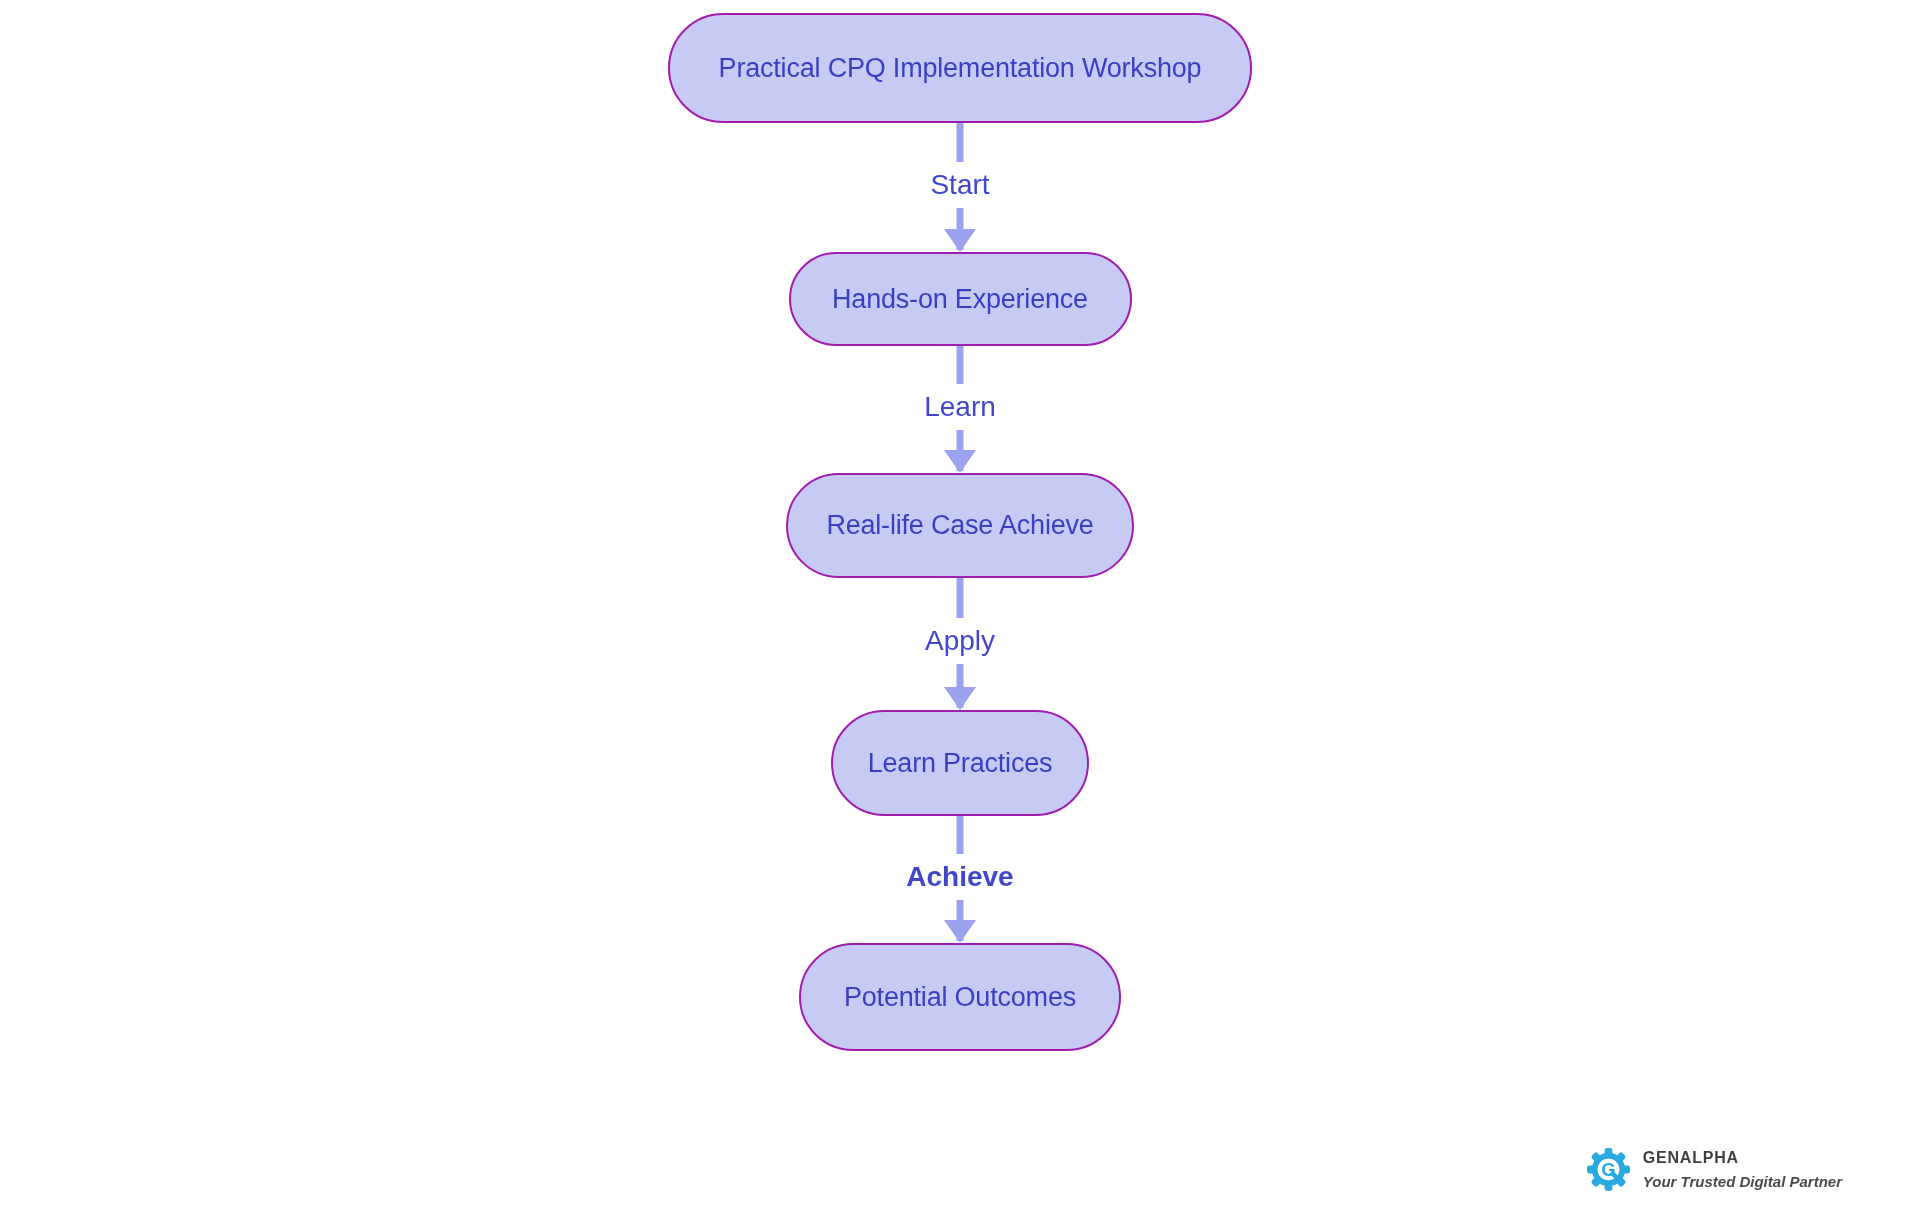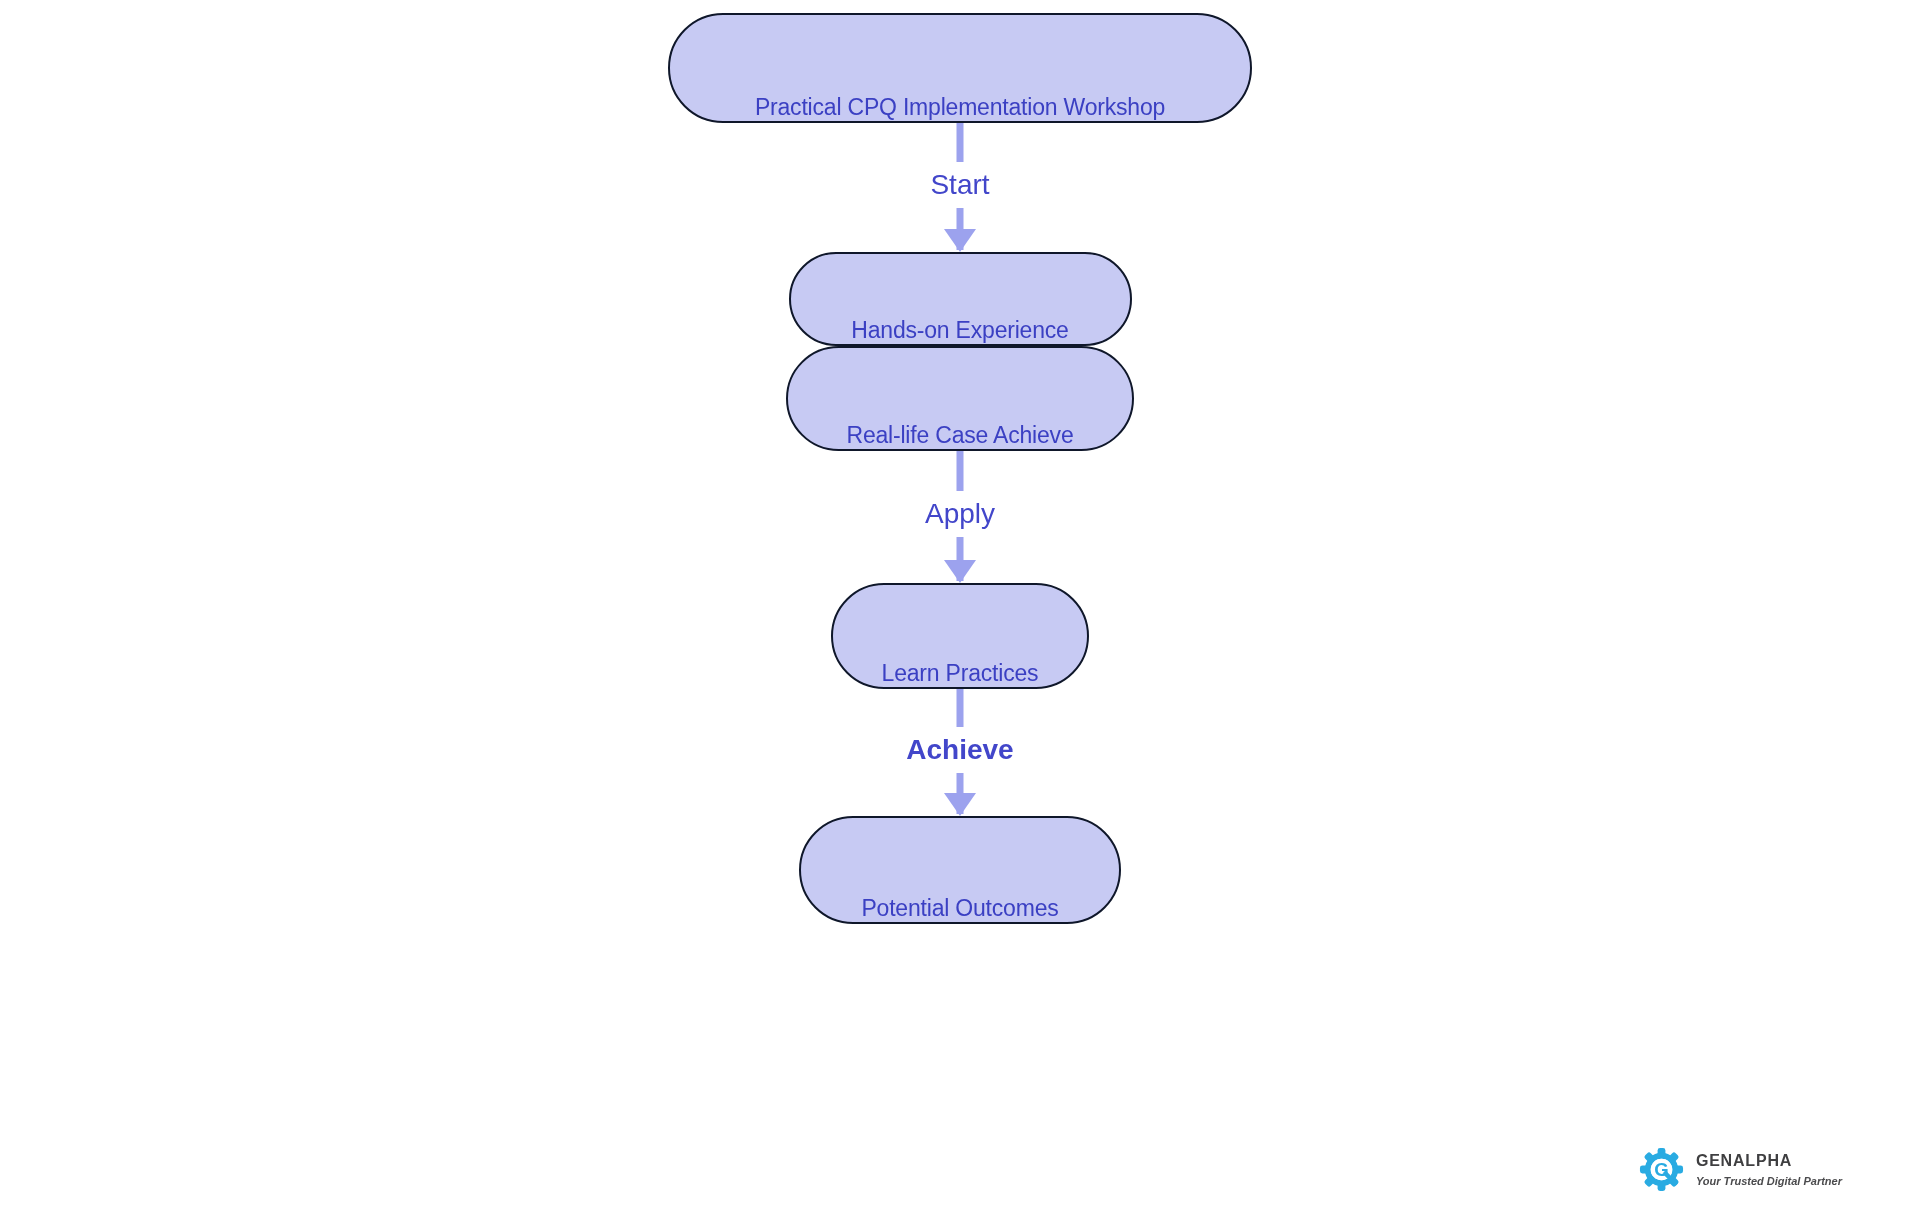--- a/index.html
+++ b/index.html
@@ -16,27 +16,27 @@
     position: absolute;
     left: 0; top: 13px;
     width: 100%;
     display: flex;
     flex-direction: column;
     align-items: center;
   }
 
   .node {
     background: #C7CAF3;
-    border: 2px solid #0f172a;
+    border: 2px solid #a21caf;
     border-radius: 60px;
     display: flex;
-    align-items: flex-end;
+    align-items: center;
     justify-content: center;
     color: #3B40C3;
-    font-size: 23px;
+    font-size: 27px;
     letter-spacing: -0.2px;
     flex: 0 0 auto;
   }
   .node-0 { width: 584px; height: 110px; }
   .node-1 { width: 343px; height: 94px; }
   .node-2 { width: 348px; height: 105px; }
   .node-3 { width: 258px; height: 106px; }
   .node-4 { width: 322px; height: 108px; }
 
   .connector {
@@ -90,21 +90,21 @@
   }
   .logo-text { display: flex; flex-direction: column; }
   .company-name {
     font-size: 16px;
     font-weight: 700;
     letter-spacing: 0.8px;
     color: #3F3F41;
     line-height: 1.1;
   }
   .company-tagline {
-    font-size: 11px;
+    font-size: 15px;
     font-style: italic;
     font-weight: 600;
     color: #4B4B4D;
     margin-top: 6px;
   }
 </style>
 </head>
 <body>
 
 <div class="diagram">
@@ -116,20 +116,25 @@
   <div class="connector c-0">
     <div class="vline"></div>
     <div class="arrowhead"></div>
     <span class="edge-label">Start</span>
   </div>
 
   <div class="node node-1">
     <span>Hands-on Experience</span>
   </div>
 
+  <div class="connector c-1">
+    <div class="vline"></div>
+    <div class="arrowhead"></div>
+    <span class="edge-label">Learn</span>
+  </div>
 
   <div class="node node-2">
     <span>Real-life Case Achieve</span>
   </div>
 
   <div class="connector c-2">
     <div class="vline"></div>
     <div class="arrowhead"></div>
     <span class="edge-label">Apply</span>
   </div>

